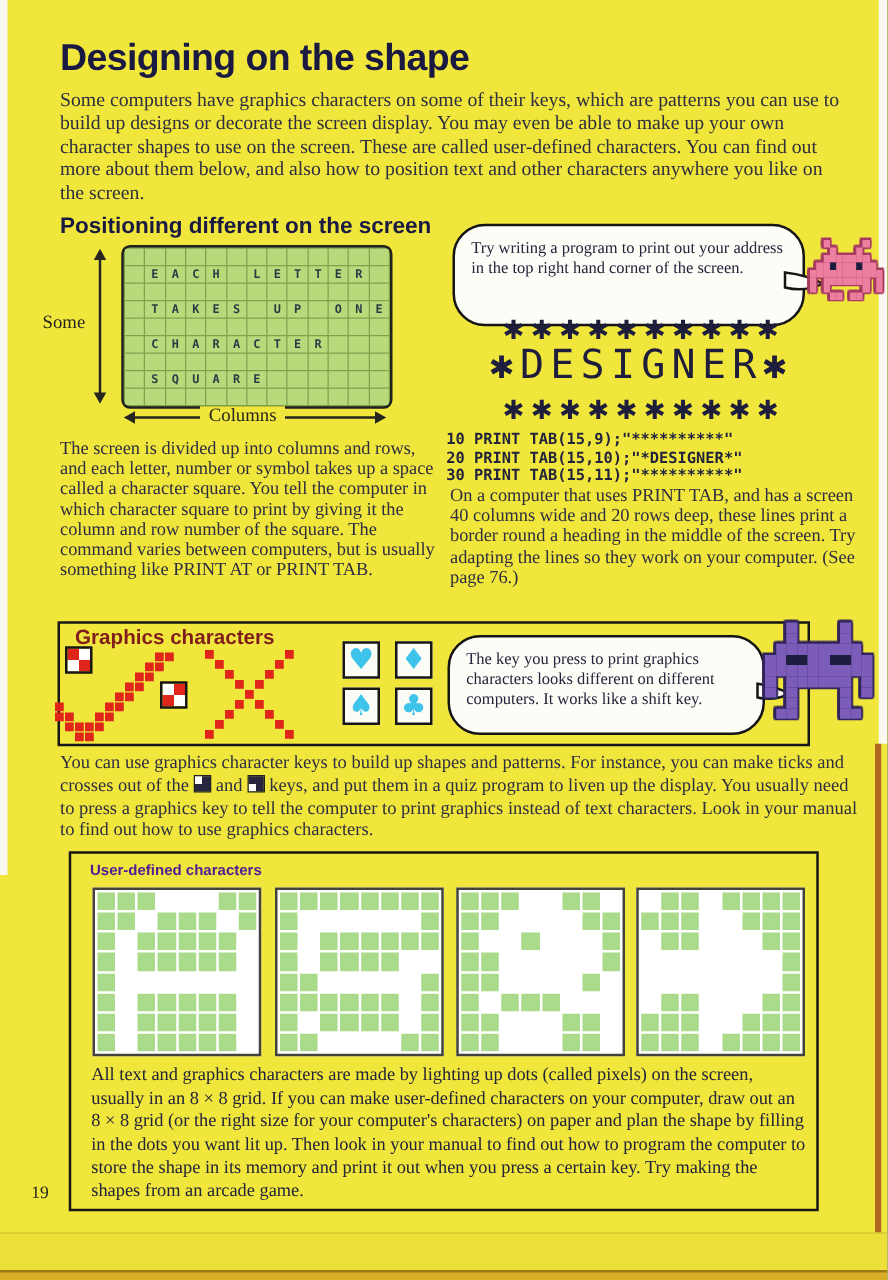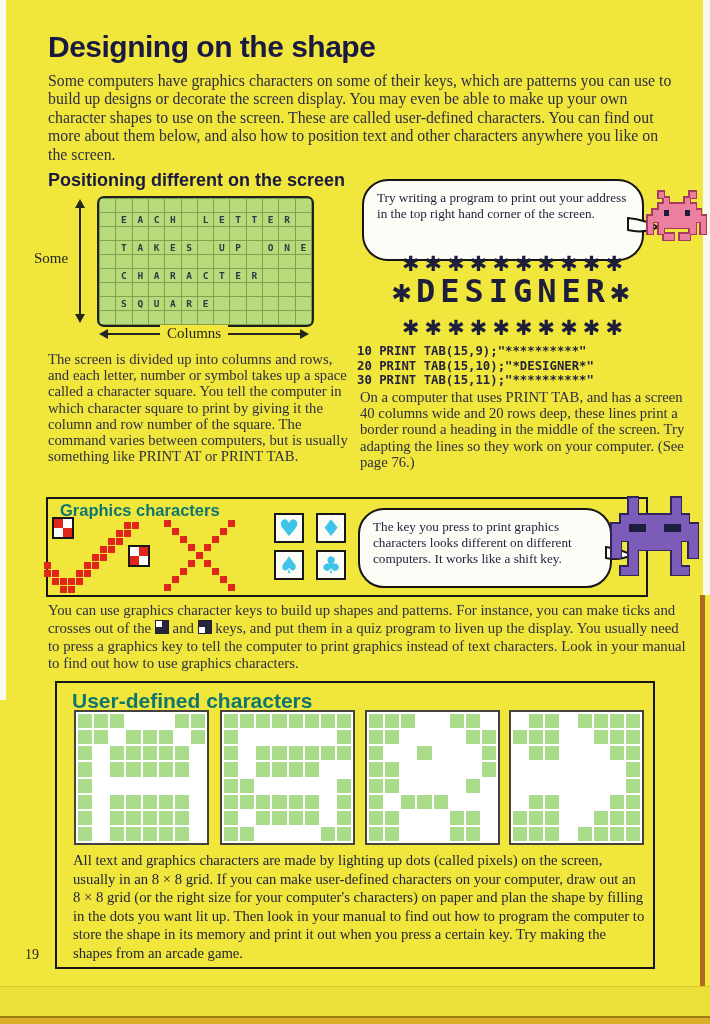--- a/index.html
+++ b/index.html
@@ -46,44 +46,44 @@
   .sprite-pink{left:648px;top:192px;filter:drop-shadow(1.4px 0 0 #a63a60) drop-shadow(-1.4px 0 0 #a63a60)
                drop-shadow(0 1.4px 0 #a63a60) drop-shadow(0 -1.4px 0 #a63a60);}
   .sprite-purple{left:612px;top:498px;filter:drop-shadow(1.4px 0 0 #31245a) drop-shadow(-1.4px 0 0 #31245a)
                drop-shadow(0 1.4px 0 #31245a) drop-shadow(0 -1.4px 0 #31245a);}
 
   .stars{position:absolute;left:370px;width:290px;text-align:center;font-family:"DejaVu Sans", sans-serif;
          font-size:21px;letter-spacing:5px;color:#1e1e3c;white-space:nowrap;}
   .stars1{top:252px;}
   .stars2{top:316px;}
   .designer{position:absolute;left:358px;top:272px;width:310px;text-align:center;
-         font-family:"DejaVu Sans Mono", monospace;font-weight:bold;font-size:32px;letter-spacing:5px;color:#1e1e3c;white-space:nowrap;}
+         font-family:"DejaVu Sans Mono", monospace;font-weight:normal;font-size:32px;letter-spacing:5px;color:#1e1e3c;white-space:nowrap;}
   .code{position:absolute;left:357px;top:344px;font-family:"DejaVu Sans Mono", monospace;
         font-weight:bold;font-size:12.3px;line-height:1.18;color:#23233d;white-space:pre;}
   .colpara{position:absolute;font-size:14.7px;line-height:1.1;margin:0;}
   .col-left{left:48px;top:351px;width:306px;}
   .col-right{left:360px;top:389px;width:338px;}
 
   
   .gbox{position:absolute;left:46px;top:497px;width:602px;height:100px;border:2.5px solid #161616;box-sizing:border-box;}
-  .h-graph{position:absolute;left:60px;top:501px;font-size:16.5px;color:#0f766e;}
+  .h-graph{position:absolute;left:60px;top:501px;font-size:16.5px;color:#7f1d1d;}
   .key{position:absolute;width:18px;height:18px;border:2px solid #161616;}
   .key1{left:52px;top:517px;background:conic-gradient(#fff 0 25%, #e0251b 25% 50%, #fff 50% 75%, #e0251b 75%);}
   .key2{left:128px;top:545px;background:conic-gradient(#e0251b 0 25%, #fff 25% 50%, #e0251b 50% 75%, #fff 75%);}
   .suit-key{position:absolute;width:26px;height:26px;background:#fcfcf6;border:2.5px solid #161616;
             display:flex;align-items:center;justify-content:center;font-size:23px;color:#3ec3ea;
             font-family:"DejaVu Sans", sans-serif;line-height:1;}
   .gpara{position:absolute;left:48px;top:602px;width:640px;font-size:14.8px;line-height:1.2;margin:0;}
   .inline-key{display:inline-block;width:12px;height:12px;border:1px solid #222;vertical-align:-1px;}
   .ik1{background:conic-gradient(#26263e 0 75%, #fff 75%);}
   .ik2{background:conic-gradient(#26263e 0 50%, #fff 50% 75%, #26263e 75%);}
 
   
   .ubox{position:absolute;left:55px;top:681px;width:600px;height:288px;border:2.5px solid #161616;box-sizing:border-box;}
-  .h-user{position:absolute;left:15px;top:6px;font-size:21px;color:#0f766e;}
+  .h-user{position:absolute;left:15px;top:6px;font-size:12px;color:#4c1d95;}
   .ugrid{position:absolute;top:27px;width:127px;height:127px;background:#fff;border:2px solid #43433b;
          display:grid;grid-template-columns:repeat(8,1fr);grid-template-rows:repeat(8,1fr);gap:2px;padding:2px;box-sizing:content-box;}
   .ugrid div.on{background:#a9db8a;}
   .upara{position:absolute;left:16px;top:168px;width:572px;font-size:14.7px;line-height:1.26;margin:0;color:#23233a;}
 
   .pagenum{position:absolute;left:25px;top:947px;font-size:14px;color:#26261f;}
 </style>
 </head>
 <body>
 

